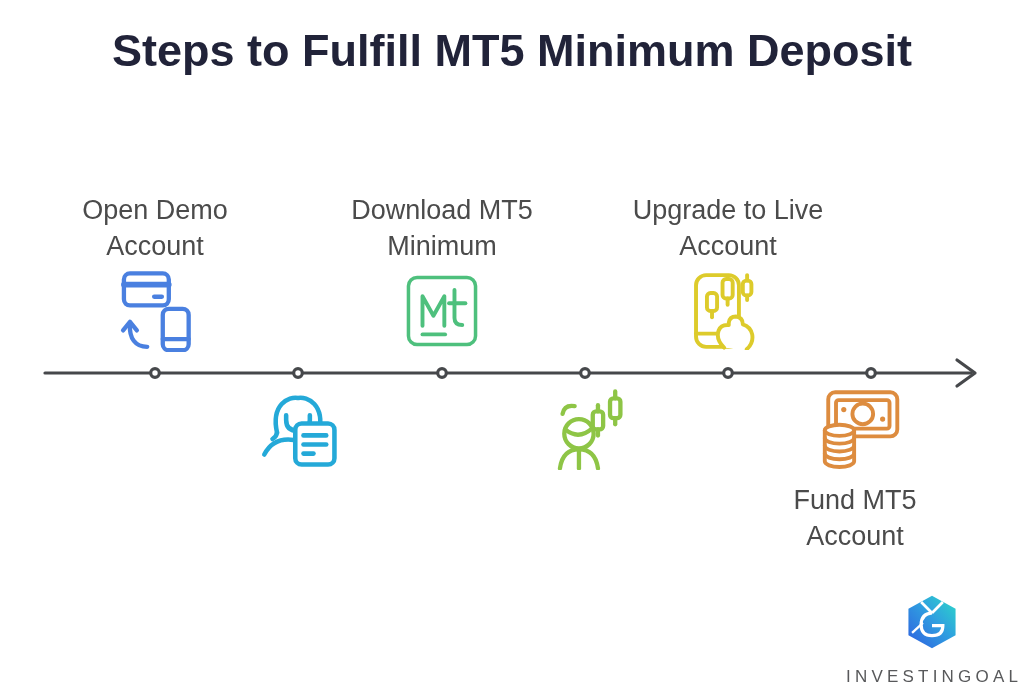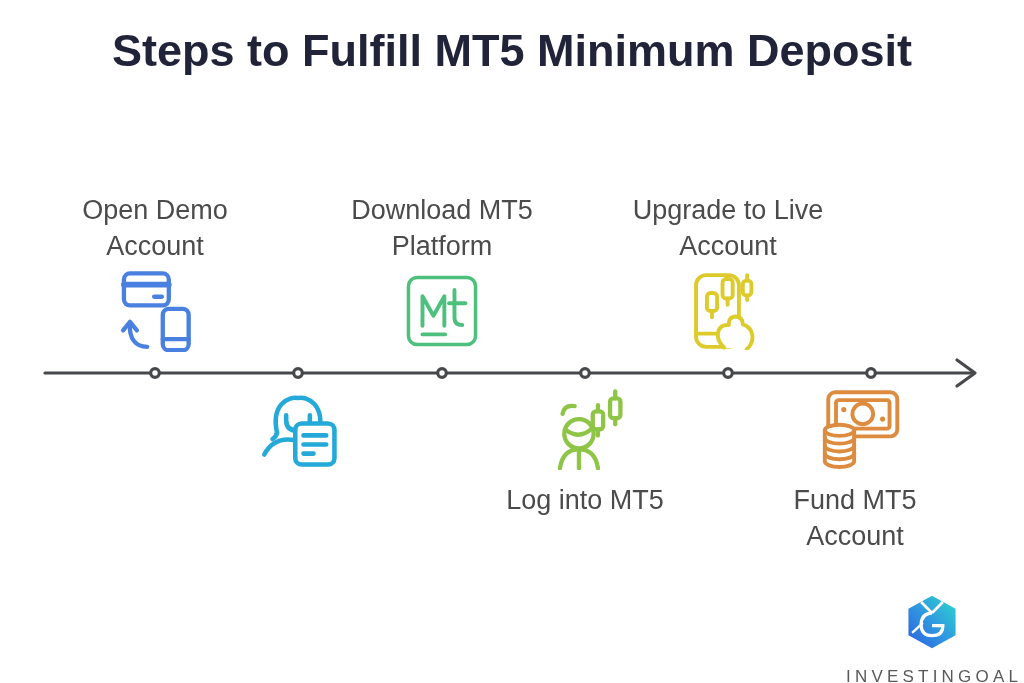--- a/index.html
+++ b/index.html
@@ -91,21 +91,21 @@
           <line x1="56" y1="62" x2="81" y2="62"></line>
           <line x1="56" y1="72" x2="67" y2="72"></line>
         </g>
       </svg>
     </div>
   </div>
 
   <div class="step above" style="left:442px">
     <div class="step-label">
       <span class="line">Download MT5</span>
-      <span class="line">Platform</span>
+      <span class="line">Minimum</span>
     </div>
     <div class="step-icon">
       <svg width="78" height="78" viewBox="0 0 100 100">
         <g fill="none" stroke-width="4.5" stroke-linecap="round" stroke-linejoin="round" stroke="#4ec07d">
           <rect x="7" y="7" width="86" height="86" rx="11"></rect>
           <path d="M25 69 V31 L39 56 L53 31 V69" stroke-width="5"></path>
           <path d="M66 23 V59 q0 9 10 9" stroke-width="5"></path>
           <line x1="59" y1="40" x2="80" y2="40" stroke-width="5"></line>
           <line x1="25" y1="80" x2="54" y2="80" stroke-width="5"></line>
         </g>
@@ -123,24 +123,20 @@
           <path d="M21 93 q3 -22 22 -22 q19 0 22 22"></path>
           <line x1="43" y1="72" x2="43" y2="93"></line>
           <rect x="59" y="27" width="12" height="21" rx="4"></rect>
           <line x1="65" y1="27" x2="65" y2="20"></line>
           <line x1="65" y1="48" x2="65" y2="55"></line>
           <rect x="79" y="12" width="12" height="23" rx="4"></rect>
           <line x1="85" y1="12" x2="85" y2="4"></line>
           <line x1="85" y1="35" x2="85" y2="42"></line>
         </g>
       </svg>
-    </div>
-    <div class="step-label">
-      <span class="line">Log into MT5</span>
-      <span class="line"></span>
     </div>
   </div>
 
   <div class="step above" style="left:728px">
     <div class="step-label">
       <span class="line">Upgrade to Live</span>
       <span class="line">Account</span>
     </div>
     <div class="step-icon">
       <svg width="78" height="78" viewBox="0 0 100 100">

